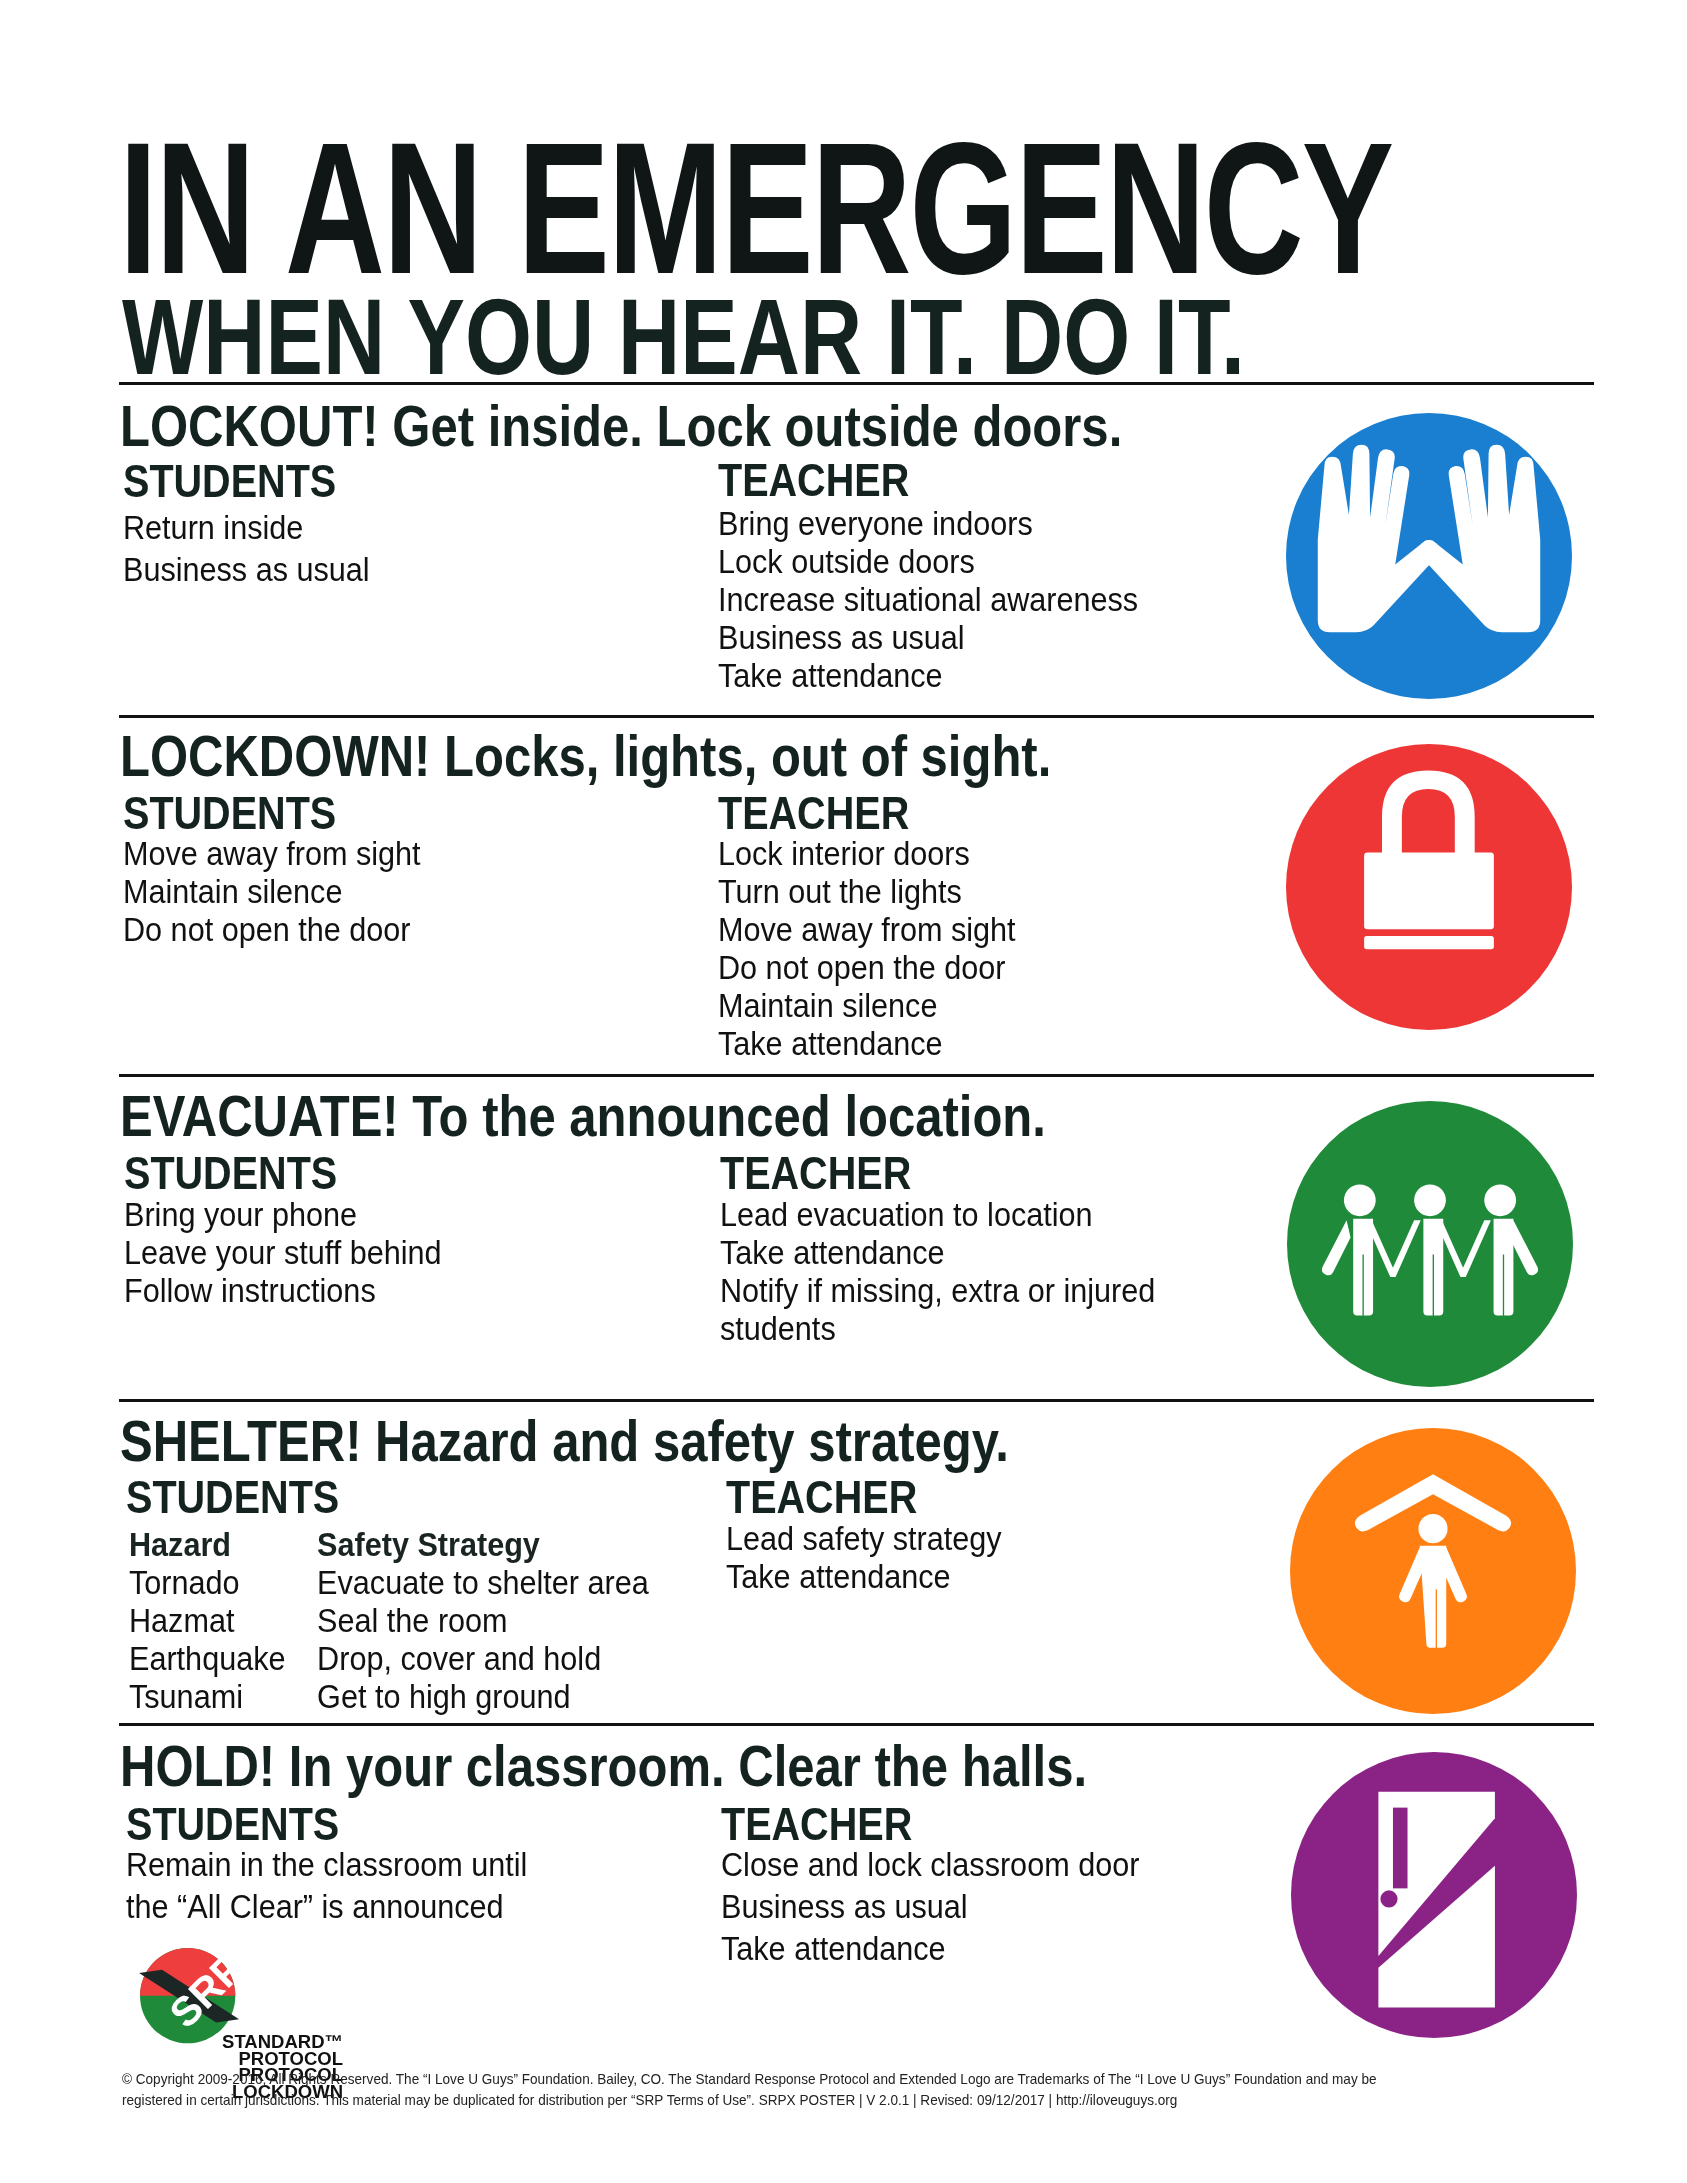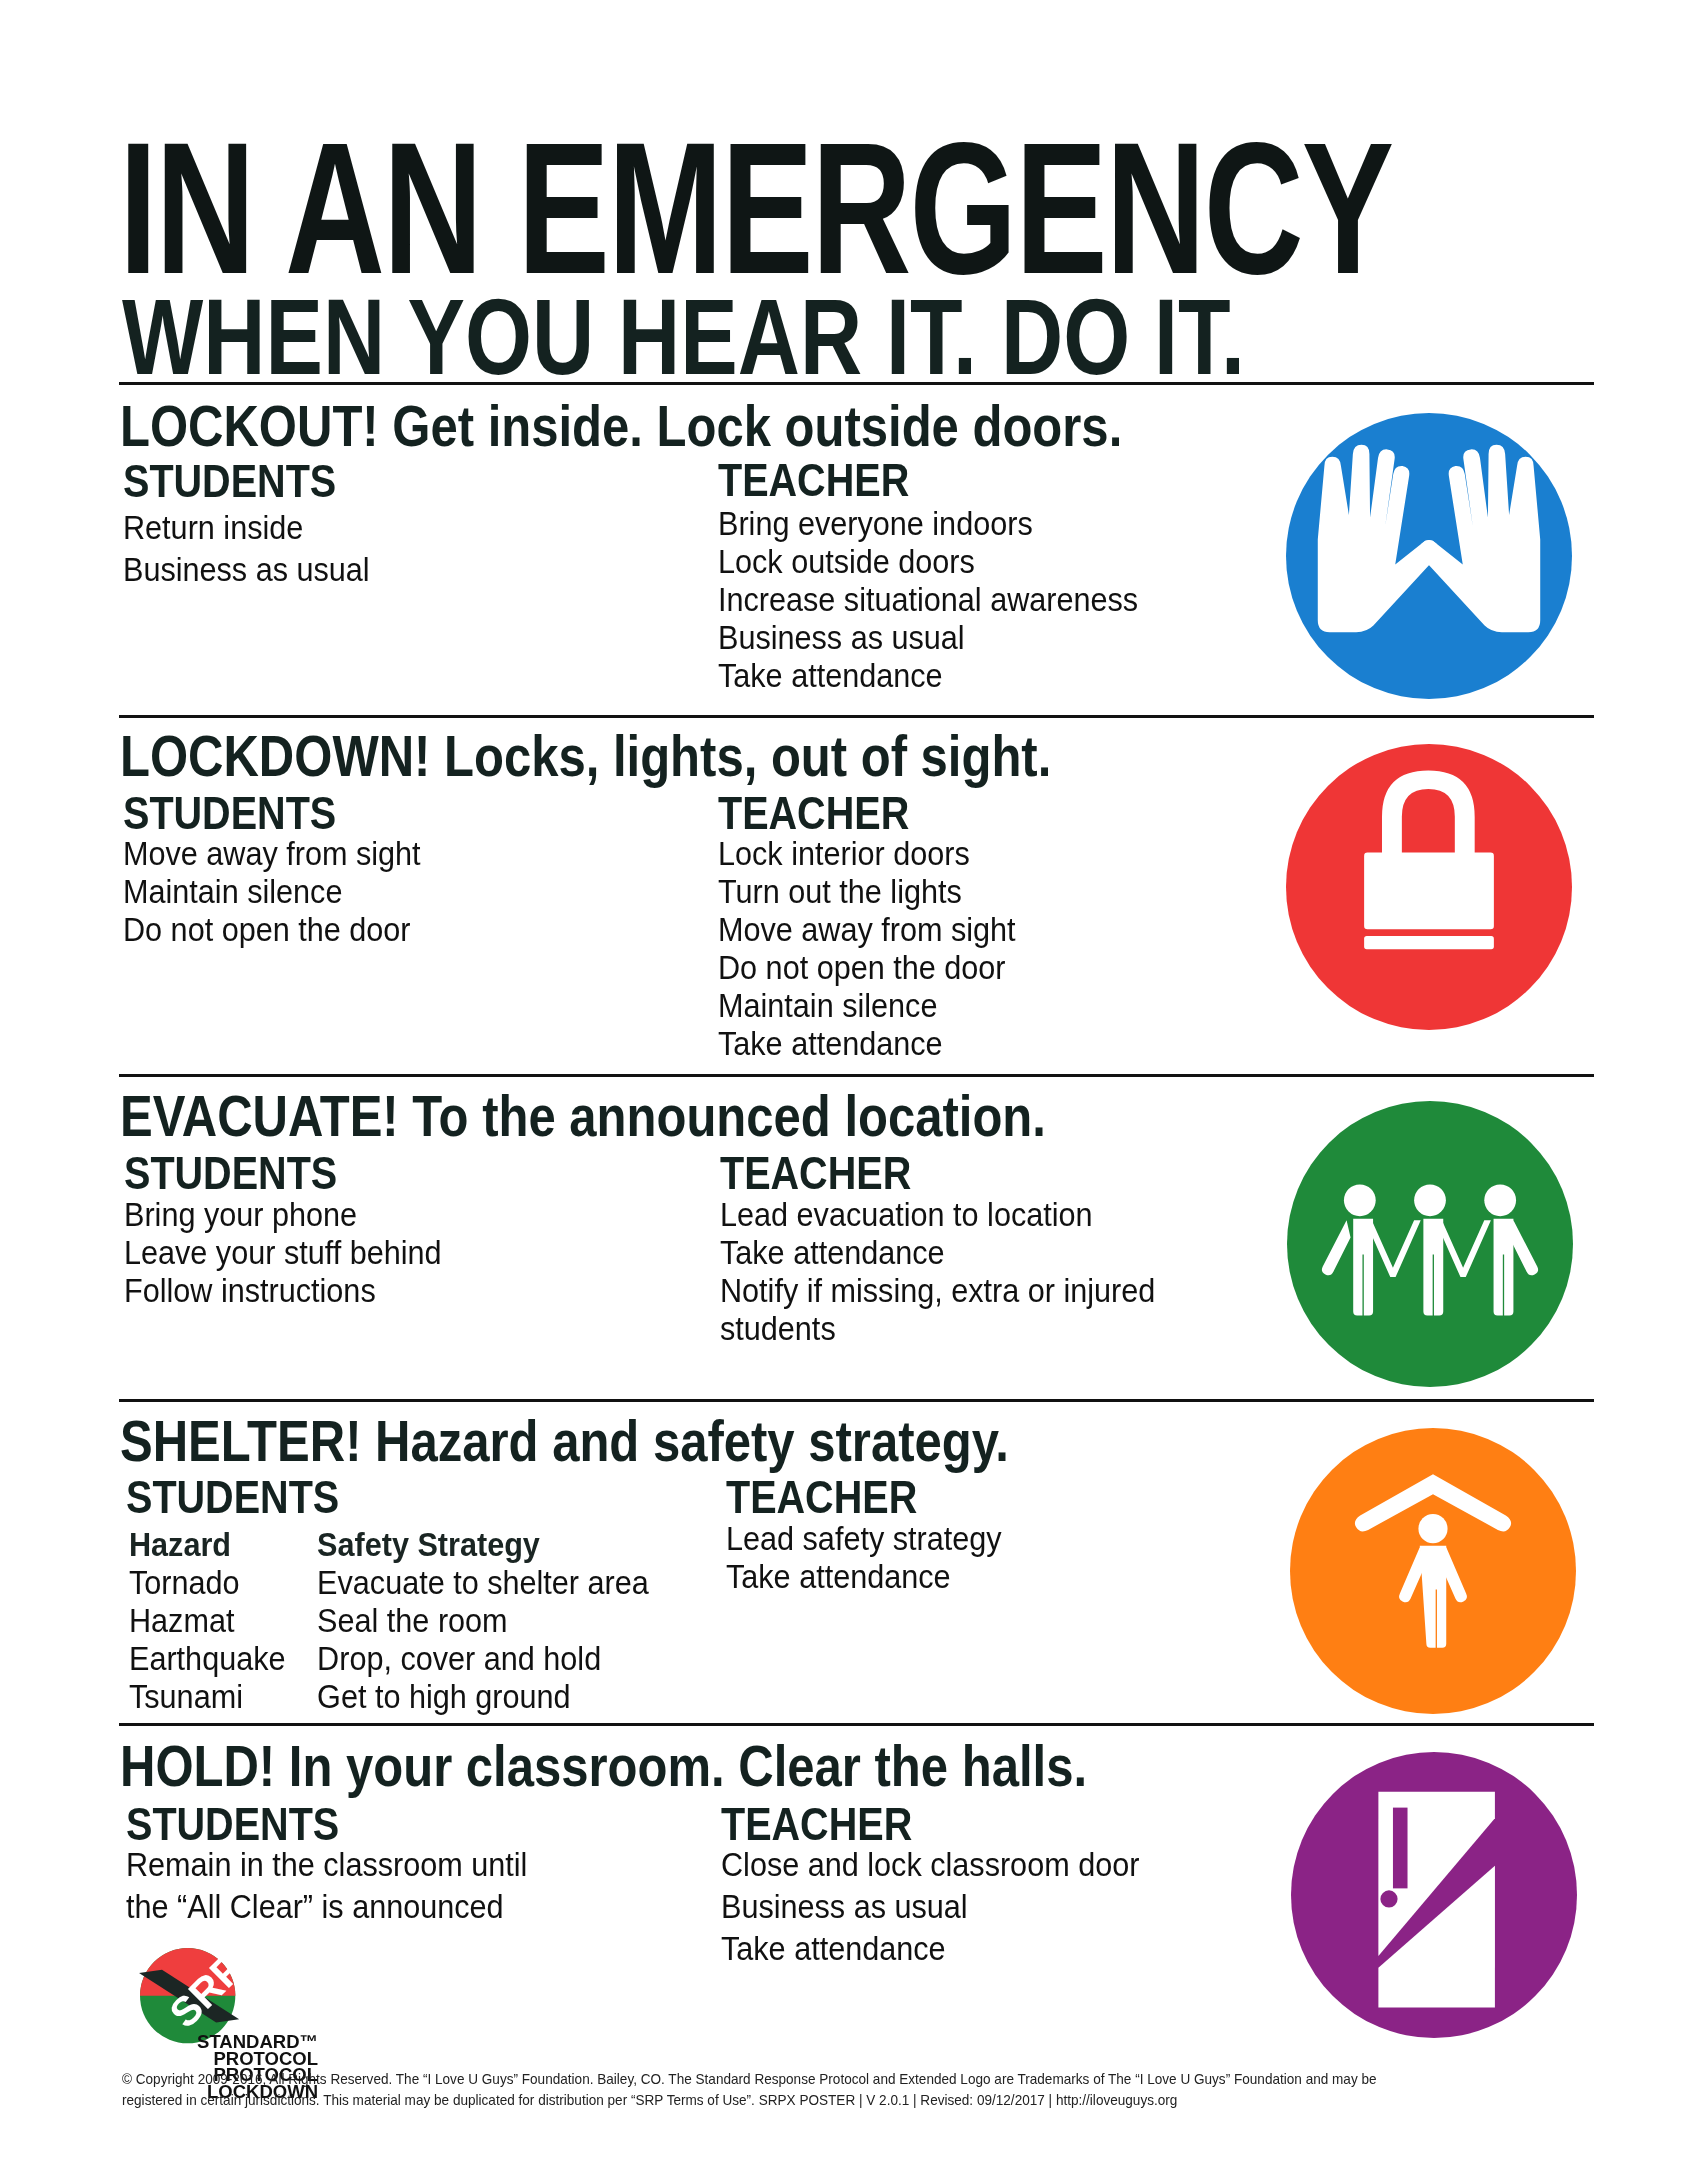--- a/index.html
+++ b/index.html
@@ -39,21 +39,21 @@
 
   .shelter-table { position: absolute; left: 129px; top: 1525px; font-size: 34px; color: #111; transform-origin: left top; transform: scaleX(0.9); }
   .shelter-row { display: flex; height: 38px; line-height: 38px; white-space: nowrap; }
   .shelter-row .c1 { width: 209px; }
   .shelter-row.head { font-weight: 700; color: #1a2523; }
 
   .icon-circle { position: absolute; width: 286px; height: 286px; border-radius: 50%; }
   .icon-circle svg { width: 100%; height: 100%; display: block; }
 
   .logo { position: absolute; left: 136px; top: 1948px; width: 106px; height: 96px; }
-  .logo-text { position: absolute; left: 106px; top: 2034px; font-weight: 700; font-size: 18.5px; line-height: 16.5px; color: #111; text-align: right; width: 212px; }
+  .logo-text { position: absolute; left: 131px; top: 2034px; font-weight: 700; font-size: 18.5px; line-height: 16.5px; color: #111; text-align: right; width: 212px; }
   .logo-text span { display: block; }
   .copyright { position: absolute; left: 122px; top: 2069px; width: 1475px; font-size: 14.6px; line-height: 20.5px; color: #222; transform-origin: left top; transform: scaleX(0.93); }
   .copyright div { white-space: nowrap; }
 </style>
 </head>
 <body>
 
 <div class="poster-title">IN AN EMERGENCY</div>
 <div class="poster-subtitle">WHEN YOU HEAR IT. DO IT.</div>
 <div class="rule" style="top:382px"></div>

